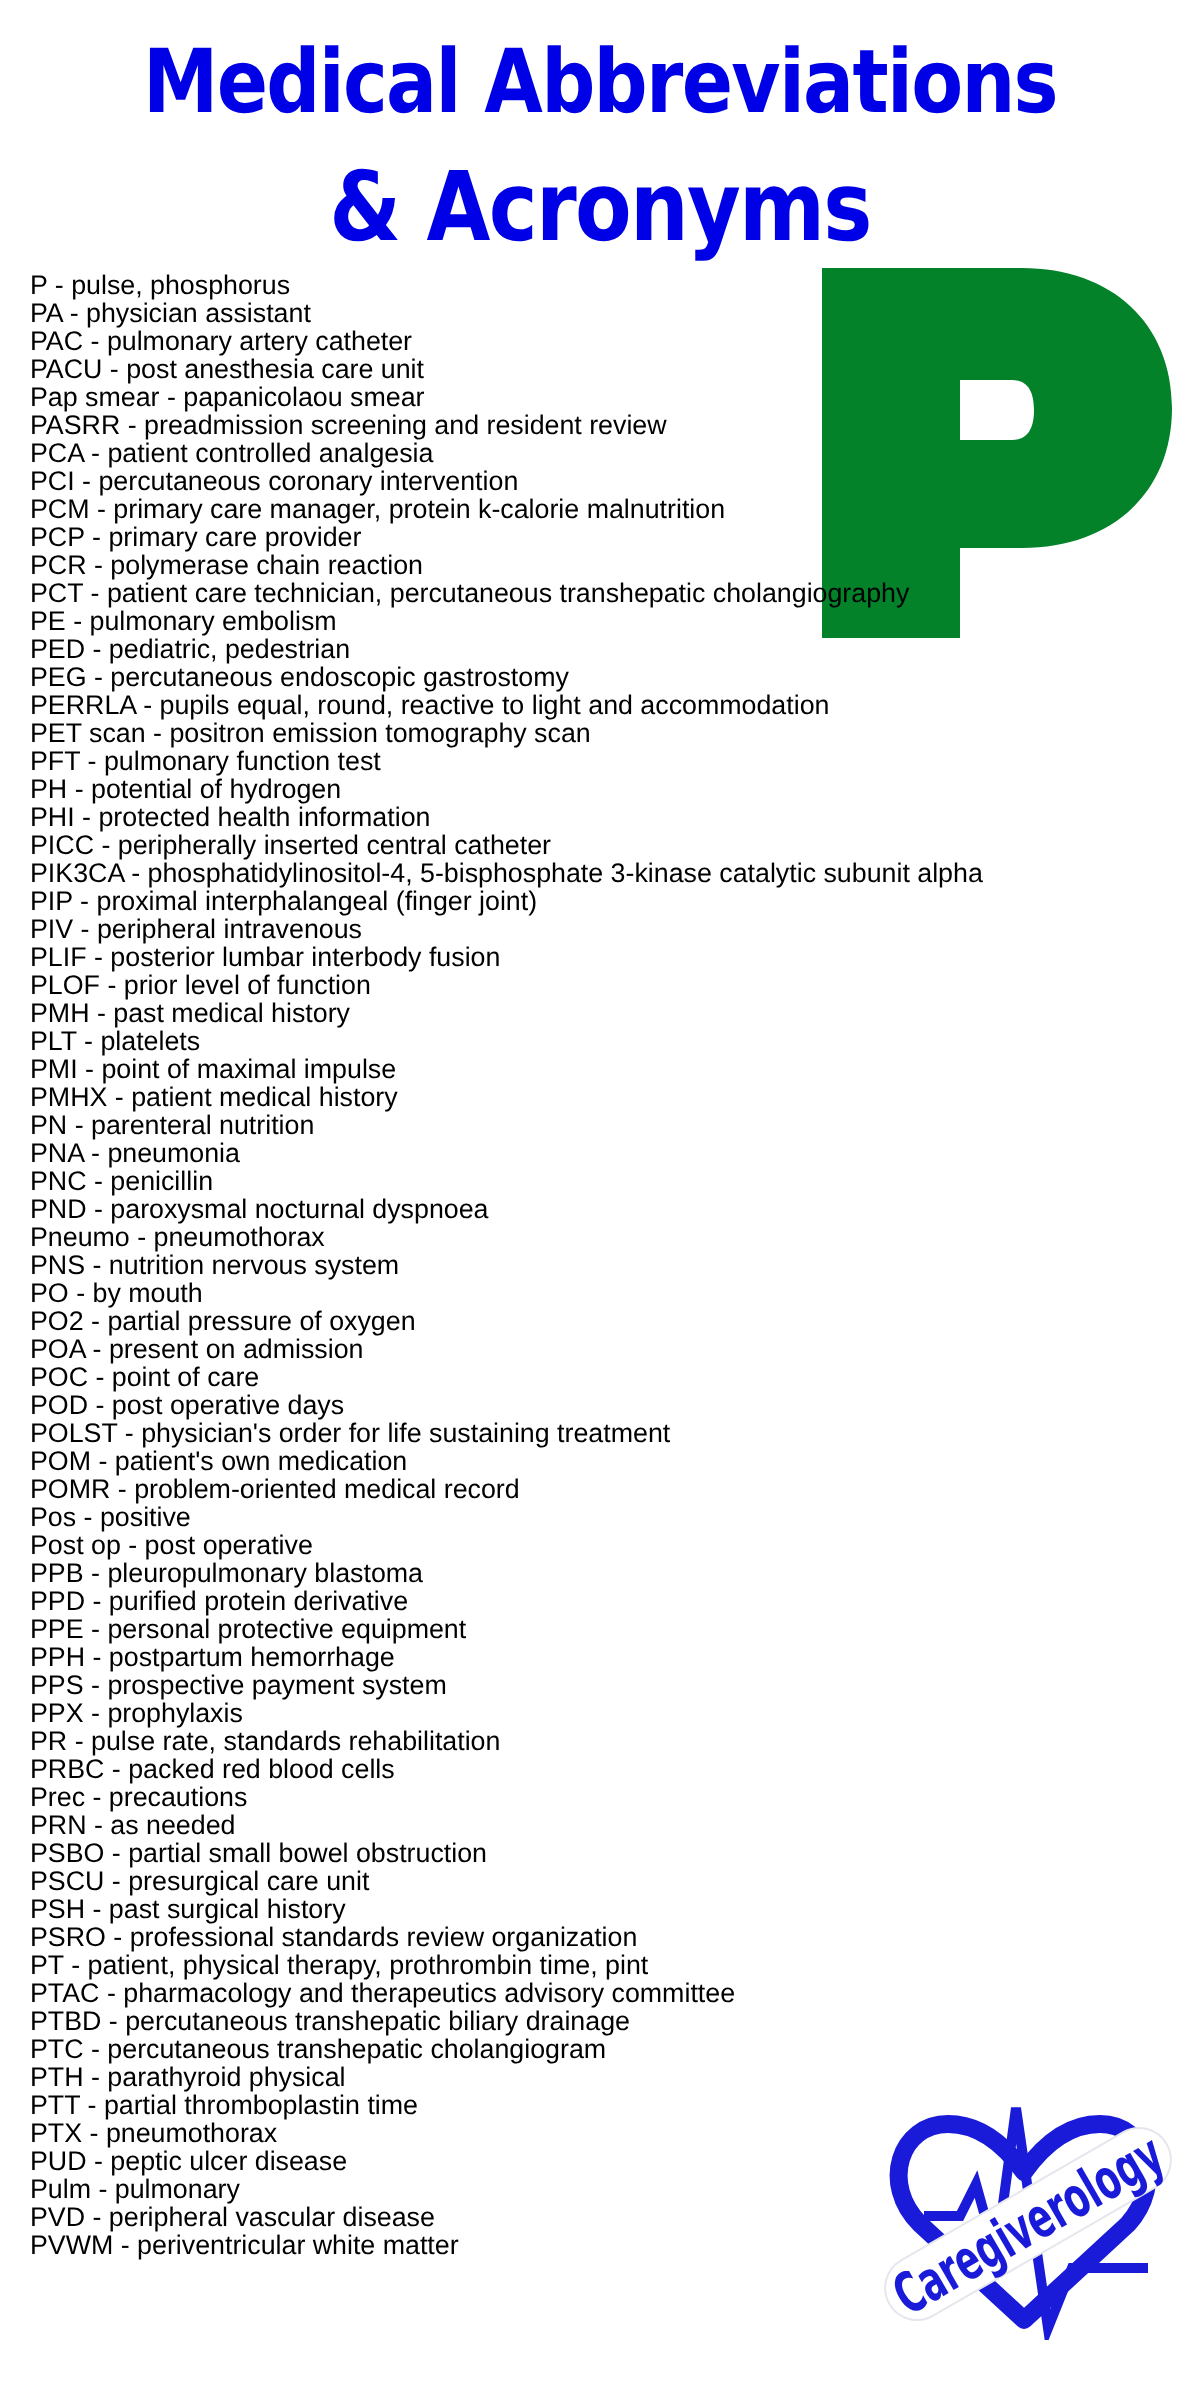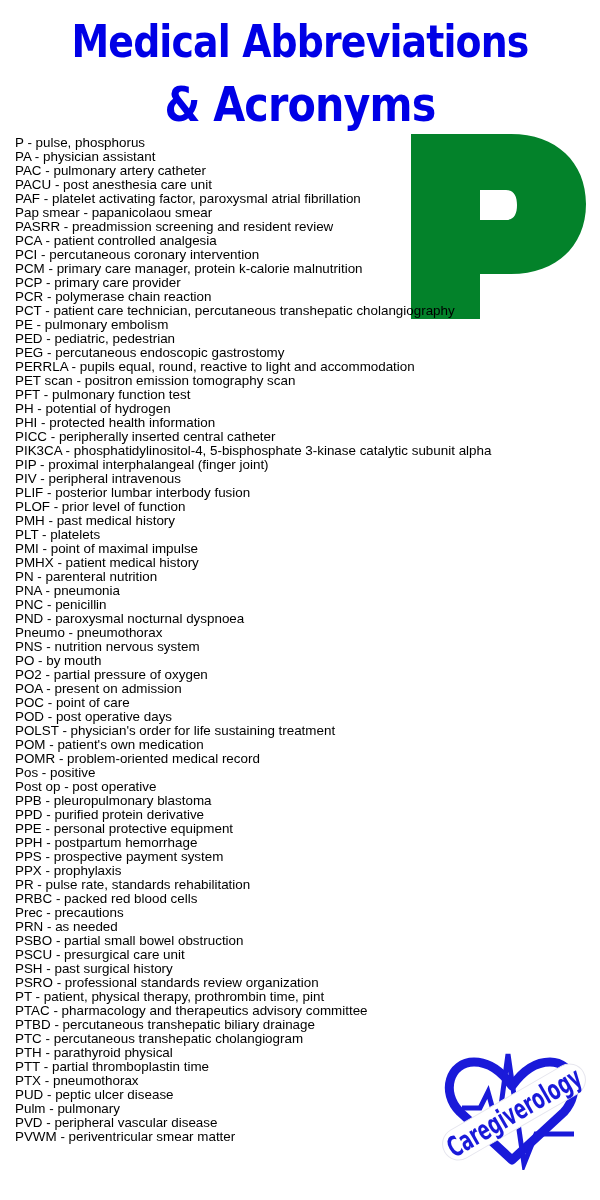--- a/index.html
+++ b/index.html
@@ -28,21 +28,20 @@
 <svg class="bigp" viewBox="0 0 175 185" xmlns="http://www.w3.org/2000/svg">
   <path fill="#03822a" fill-rule="evenodd" d="M0,0 L100,0 C145,0 175,28 175,70 C175,112 145,140 100,140 L69,140 L69,185 L0,185 Z
        M69,56 L95,56 C103,56 106,62 106,71 C106,80 103,86 95,86 L69,86 Z"></path>
 </svg>
 
 <ul class="list" id="abbr-list">
     <li>P - pulse, phosphorus</li>
     <li>PA - physician assistant</li>
     <li>PAC - pulmonary artery catheter</li>
     <li>PACU - post anesthesia care unit</li>
-    <li>PAF - platelet activating factor, paroxysmal atrial fibrillation</li>
     <li>Pap smear - papanicolaou smear</li>
     <li>PASRR - preadmission screening and resident review</li>
     <li>PCA - patient controlled analgesia</li>
     <li>PCI - percutaneous coronary intervention</li>
     <li>PCM - primary care manager, protein k-calorie malnutrition</li>
     <li>PCP - primary care provider</li>
     <li>PCR - polymerase chain reaction</li>
     <li>PCT - patient care technician, percutaneous transhepatic cholangiography</li>
     <li>PE - pulmonary embolism</li>
     <li>PED - pediatric, pedestrian</li>
@@ -95,21 +94,21 @@
     <li>PT - patient, physical therapy, prothrombin time, pint</li>
     <li>PTAC - pharmacology and therapeutics advisory committee</li>
     <li>PTBD - percutaneous transhepatic biliary drainage</li>
     <li>PTC - percutaneous transhepatic cholangiogram</li>
     <li>PTH - parathyroid physical</li>
     <li>PTT - partial thromboplastin time</li>
     <li>PTX - pneumothorax</li>
     <li>PUD - peptic ulcer disease</li>
     <li>Pulm - pulmonary</li>
     <li>PVD - peripheral vascular disease</li>
-    <li>PVWM - periventricular smear matter</li>
+    <li>PVWM - periventricular white matter</li>
   </ul>
 
 <svg class="logo" viewBox="0 0 165 118" xmlns="http://www.w3.org/2000/svg">
   <g>
     <path d="M80,108 L28,60 C8,40 18,10 42,10 C58,10 70,20 80,34 C90,20 102,10 118,10 C142,10 150,40 132,60 Z" fill="none" stroke="#1a1ad9" stroke-width="9" stroke-linejoin="round"></path>
     <path d="M30,56 L48,56 L56,40 L66,76 L76,2 L92,112 L104,82 L142,82" fill="none" stroke="#1a1ad9" stroke-width="5" stroke-linejoin="miter"></path>
   </g>
   <g transform="rotate(-30 82 60)">
     <rect x="2" y="44" width="160" height="32" rx="16" fill="#ffffff" stroke="#e6e6ee" stroke-width="1"></rect>
     <text x="82" y="70" text-anchor="middle" font-family="DejaVu Sans, sans-serif" font-weight="bold" font-size="28" fill="#1a1ad9" textLength="150" lengthAdjust="spacingAndGlyphs">Caregiverology</text>

